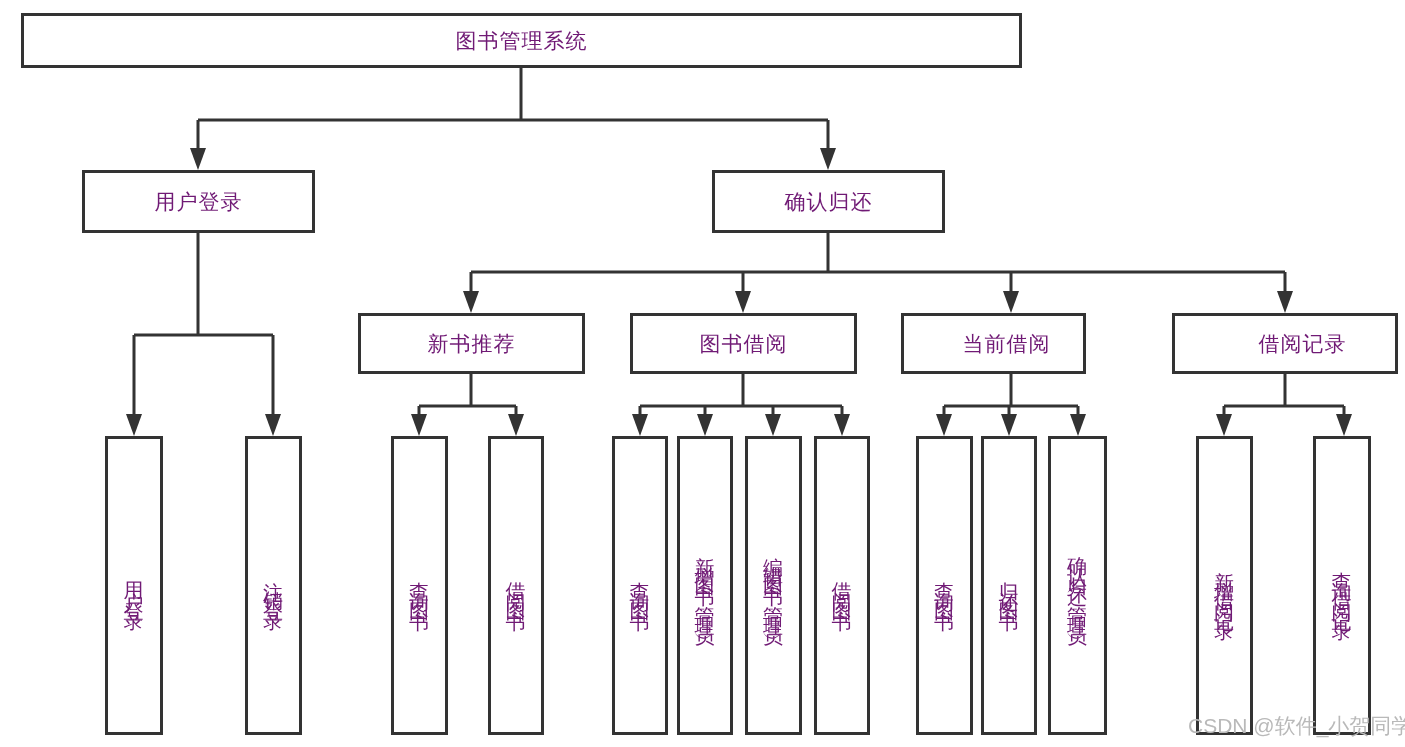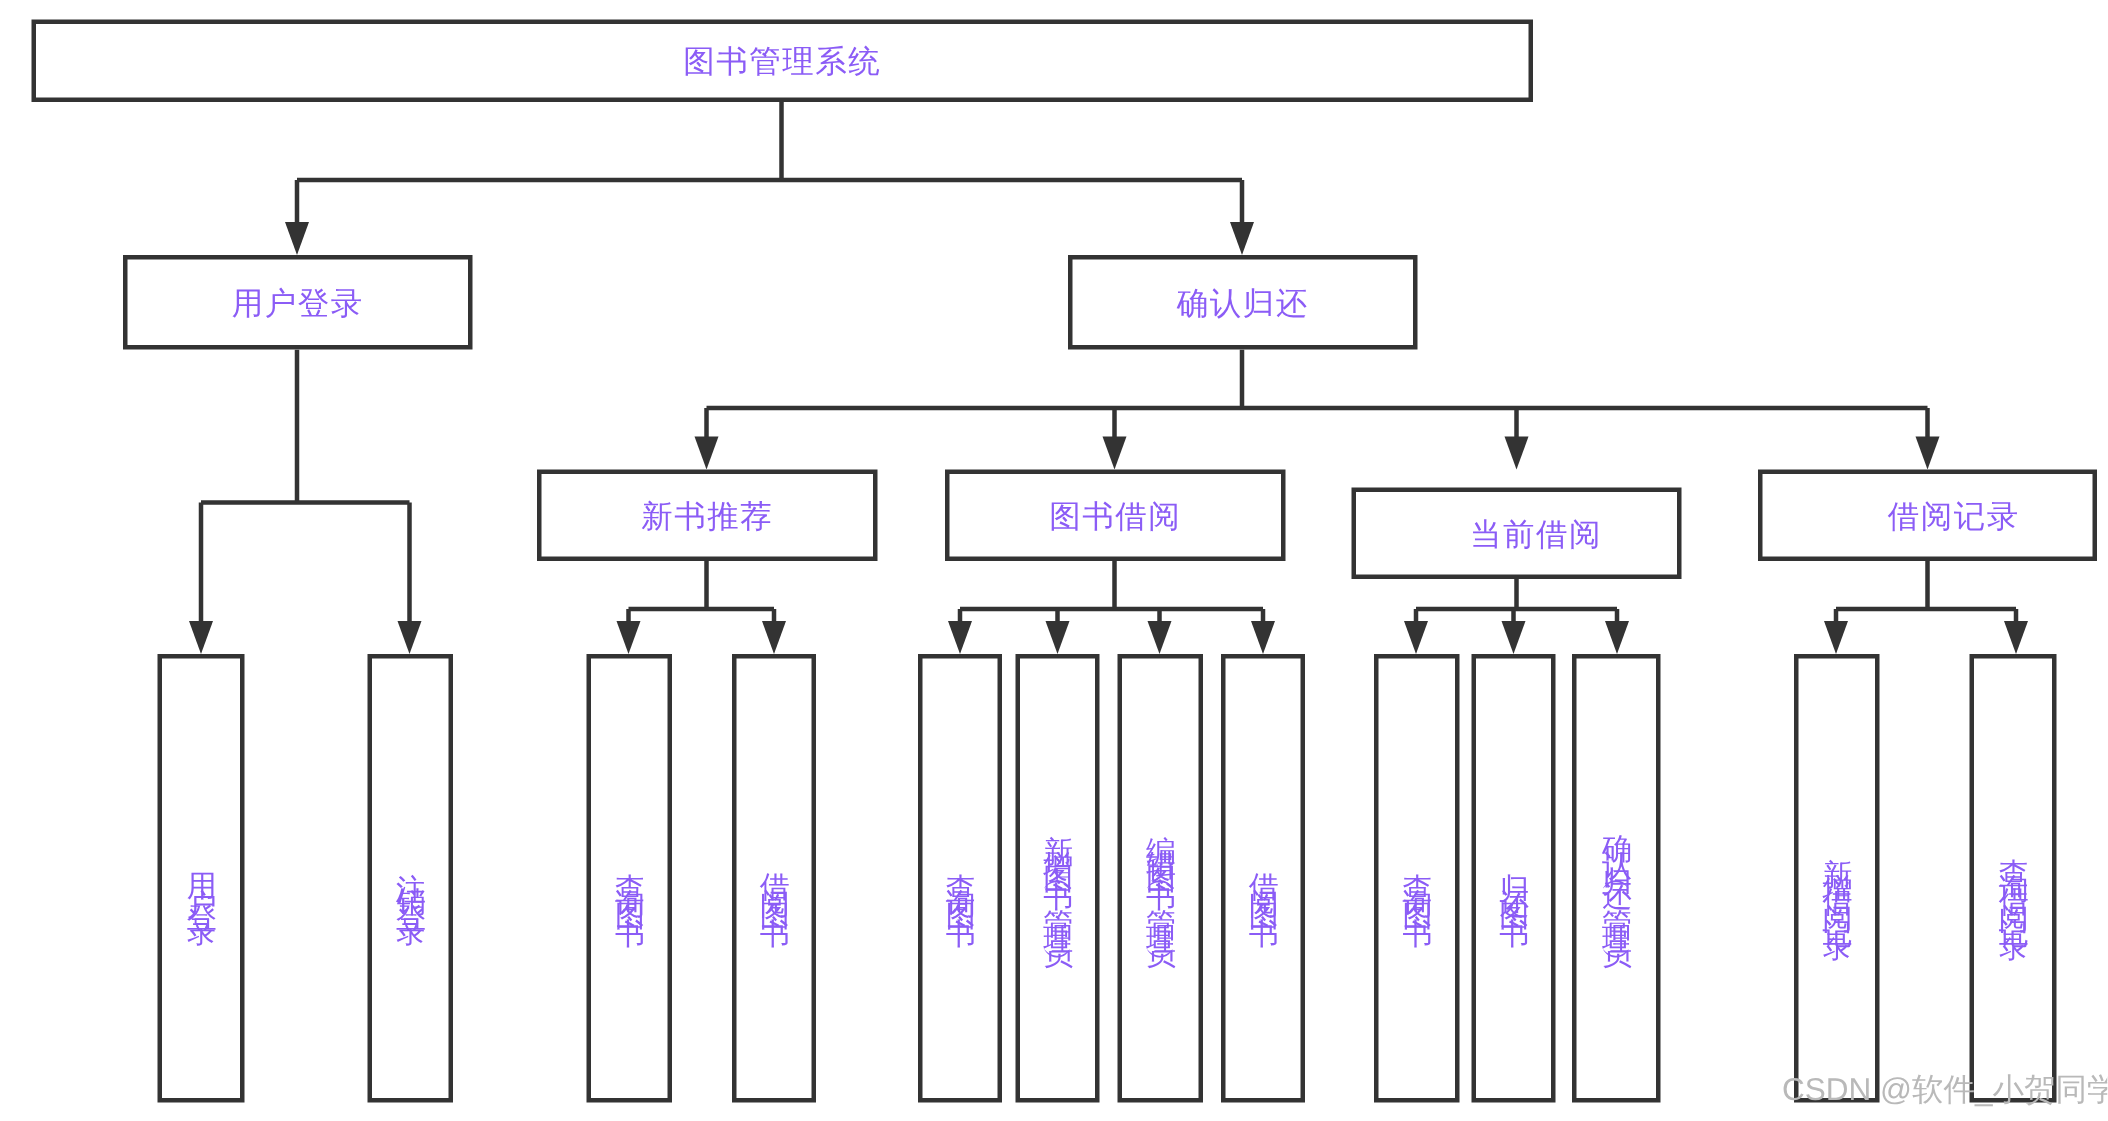--- a/index.html
+++ b/index.html
@@ -22,21 +22,21 @@
     z-index: 1;
   }
   .box {
     position: absolute;
     box-sizing: border-box;
     border: 3px solid #333333;
     background: #ffffff;
     display: flex;
     align-items: center;
     justify-content: center;
-    color: #8b5cf6;
+    color: #701a75;
     z-index: 2;
   }
   .hbox {
     font-size: 21px;
     letter-spacing: 1px;
   }
   .vbox {
     font-size: 20px;
   }
   .vbox span {
@@ -120,21 +120,21 @@
   <div class="box hbox" style="left:712px; top:170px; width:233px; height:63px;">
     <span>确认归还</span>
   </div>
 
   <div class="box hbox" style="left:358px; top:313px; width:227px; height:61px;">
     <span>新书推荐</span>
   </div>
   <div class="box hbox" style="left:630px; top:313px; width:227px; height:61px;">
     <span>图书借阅</span>
   </div>
-  <div class="box hbox" style="left:901px; top:325px; width:220px; height:61px;padding-left:26px;">
+  <div class="box hbox" style="left:901px; top:313px; width:185px; height:61px;padding-left:26px;">
     <span>当前借阅</span>
   </div>
   <div class="box hbox" style="left:1172px; top:313px; width:226px; height:61px;padding-left:35px;">
     <span>借阅记录</span>
   </div>
 
   <div class="box vbox" style="left:105px; top:436px; width:58px; height:299px;">
     <span>用户登录</span>
   </div>
   <div class="box vbox" style="left:245px; top:436px; width:57px; height:299px;">

